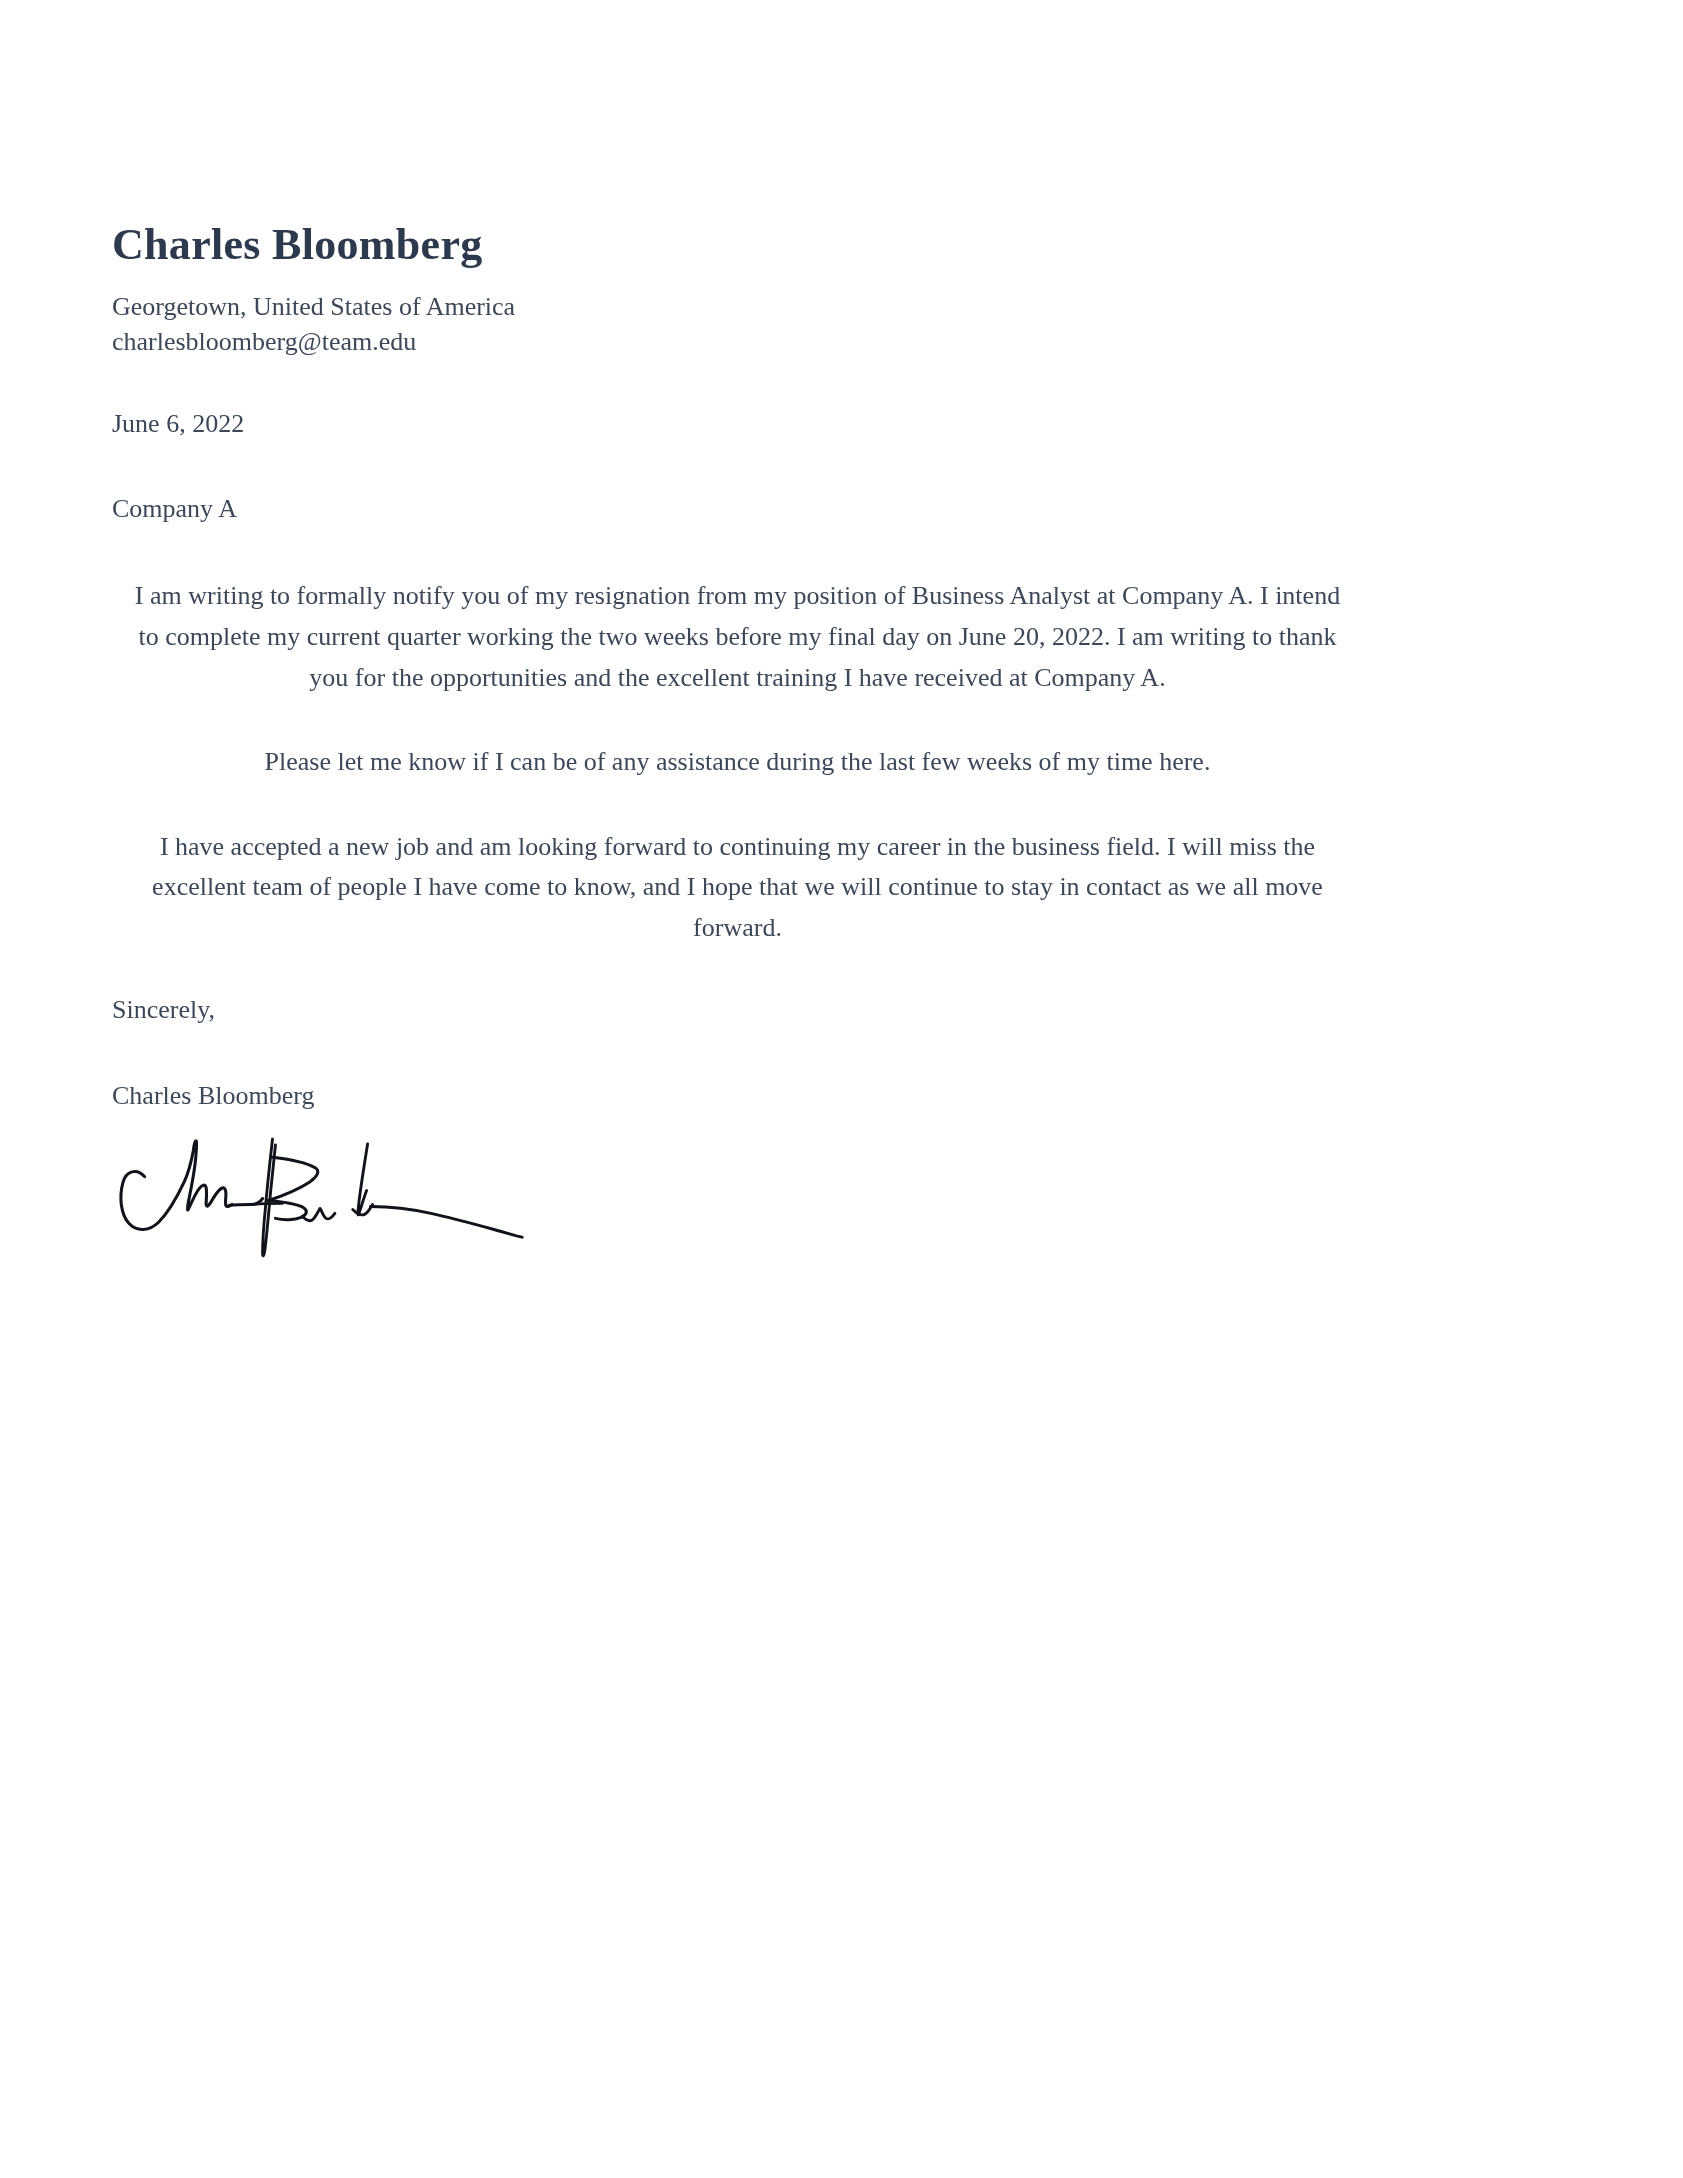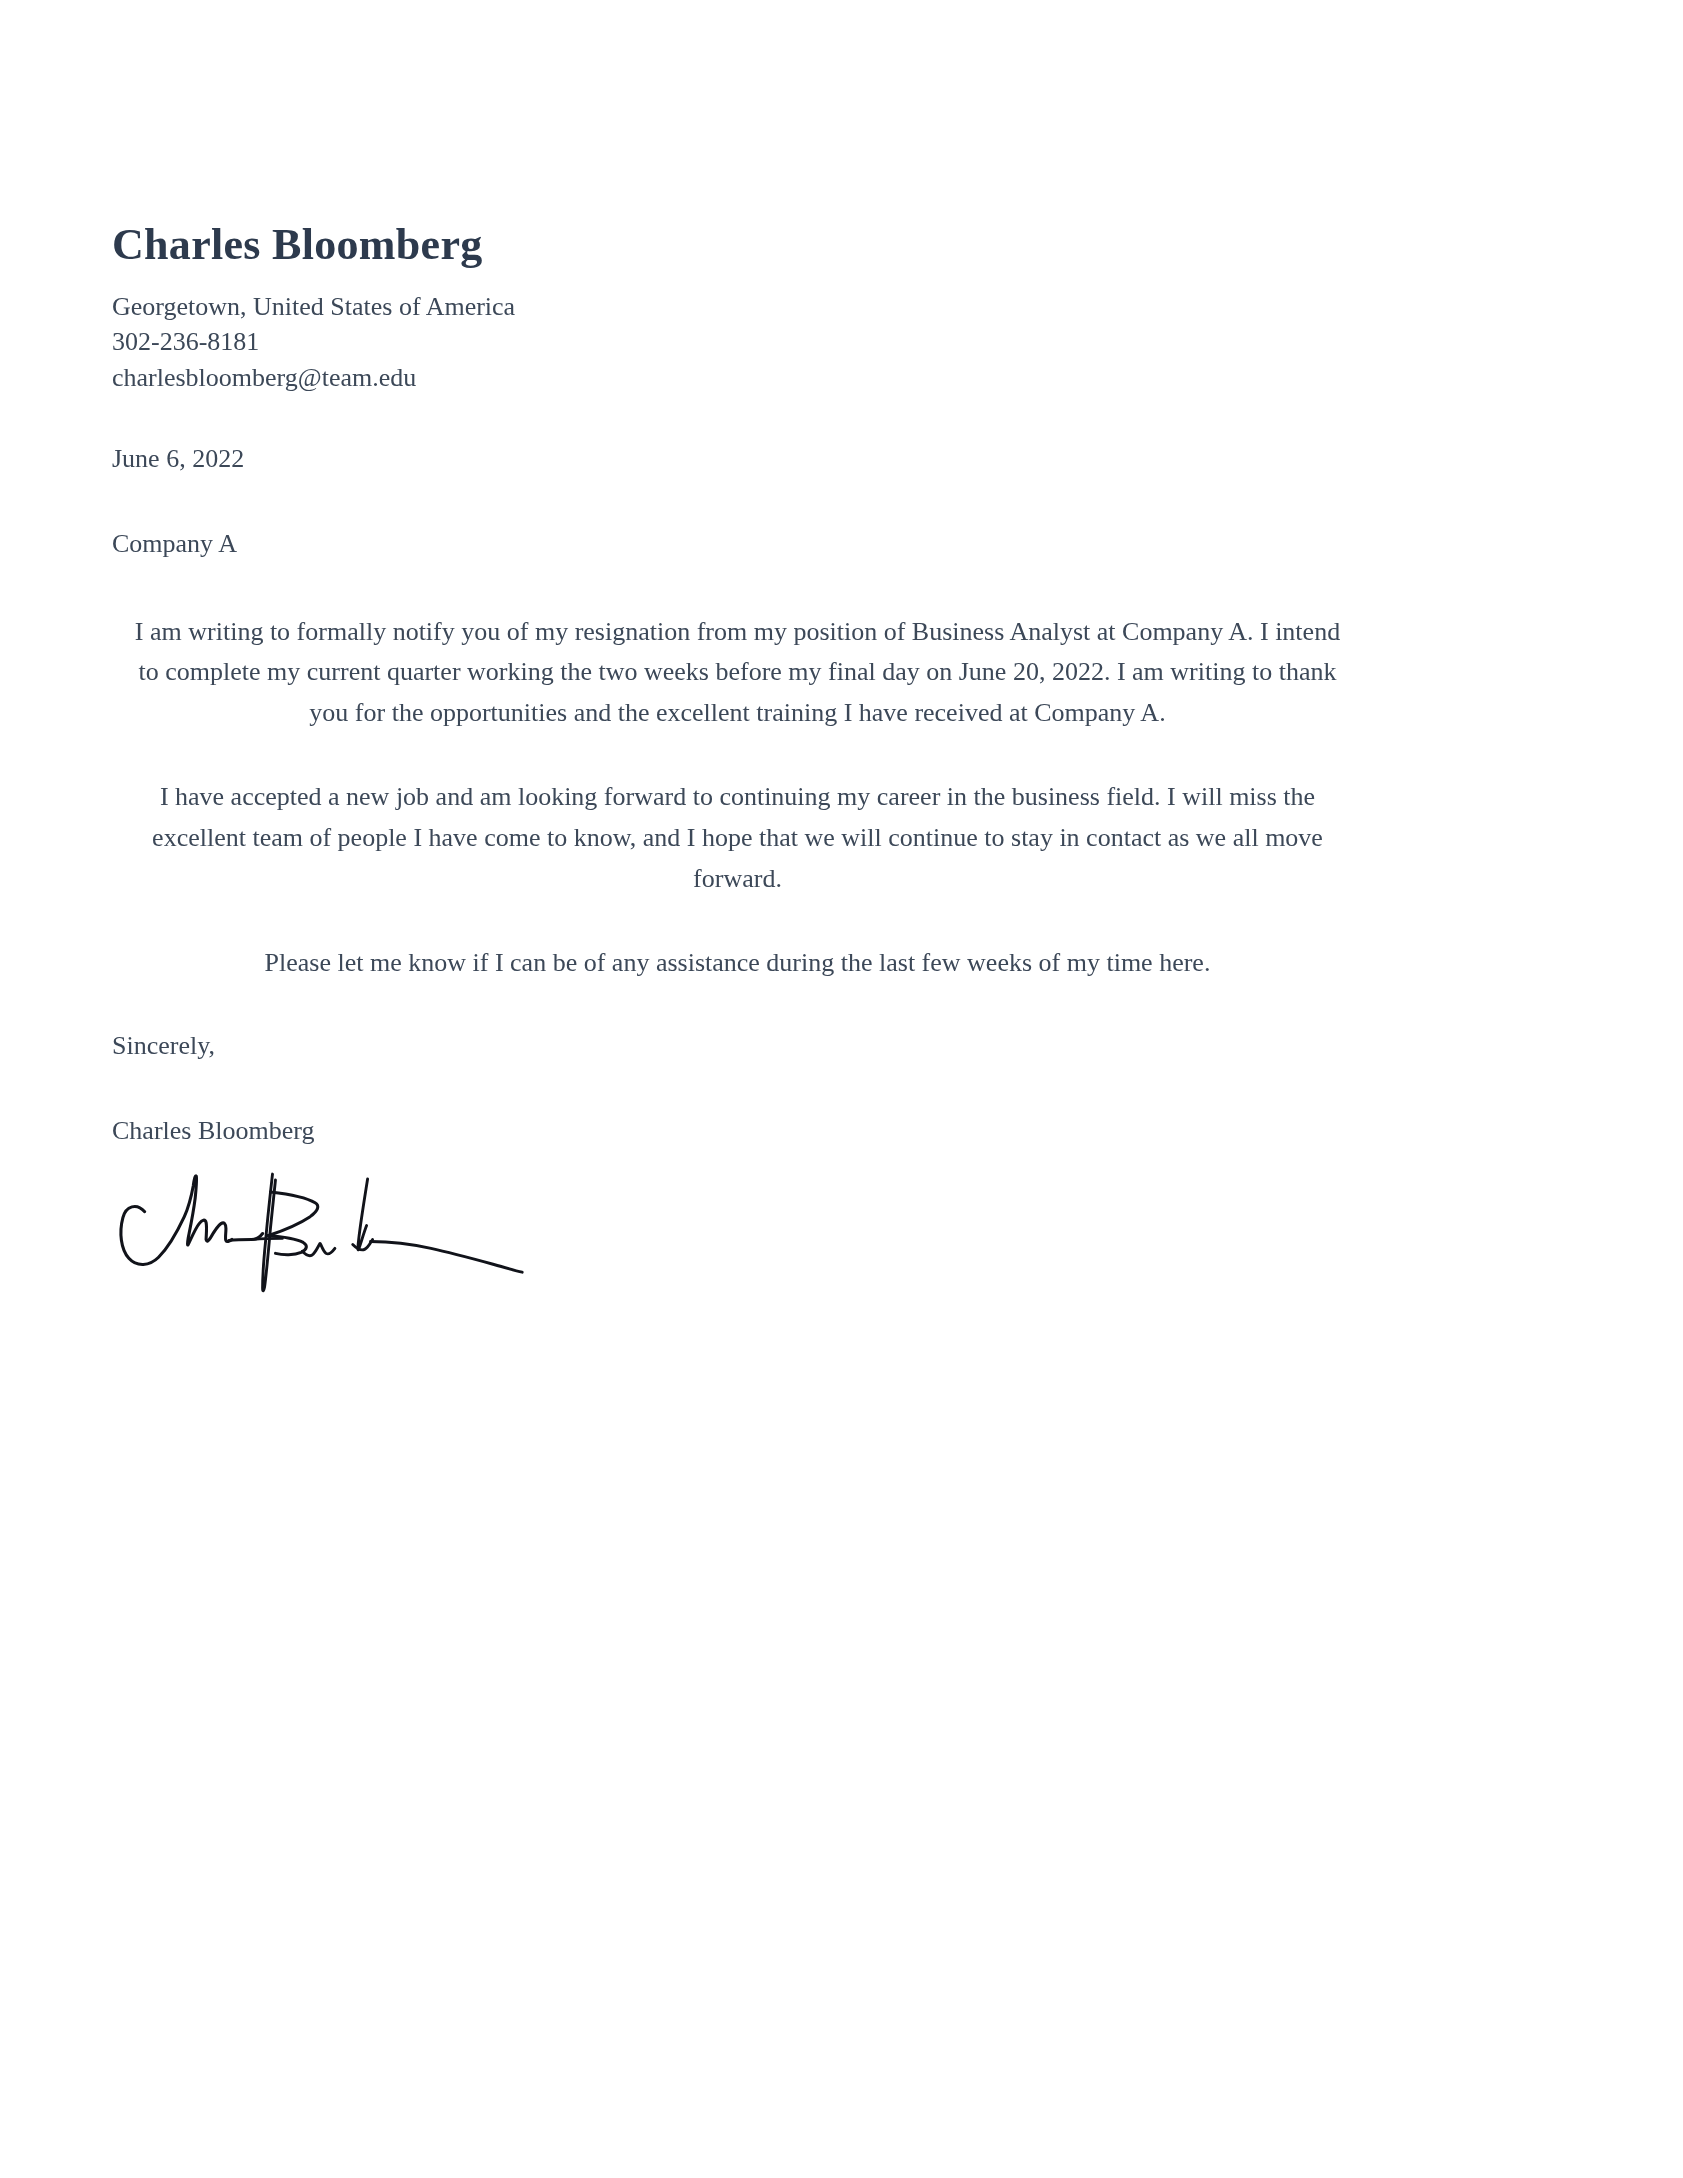--- a/index.html
+++ b/index.html
@@ -86,34 +86,33 @@
 </style>
 </head>
 <body>
 
 <div class="page">
 
   <h1 class="letter-name">Charles Bloomberg</h1>
 
   <div class="contact-block">
     <div class="contact-line">Georgetown, United States of America</div>
-    <div class="contact-line">302-236-8181</div>
     <div class="contact-line">charlesbloomberg@team.edu</div>
   </div>
 
   <div class="meta-line">June 6, 2022</div>
 
   <div class="meta-line">Company A</div>
 
 
   <p class="body-paragraph">I am writing to formally notify you of my resignation from my position of Business Analyst at Company A. I intend to complete my current quarter working the two weeks before my final day on June 20, 2022. I am writing to thank you for the opportunities and the excellent training I have received at Company A.</p>
 
+  <p class="body-paragraph">Please let me know if I can be of any assistance during the last few weeks of my time here.</p>
+
   <p class="body-paragraph">I have accepted a new job and am looking forward to continuing my career in the business field. I will miss the excellent team of people I have come to know, and I hope that we will continue to stay in contact as we all move forward.</p>
-
-  <p class="body-paragraph">Please let me know if I can be of any assistance during the last few weeks of my time here.</p>
 
   <div class="closing-line">Sincerely,</div>
 
   <div class="signer-name">Charles Bloomberg</div>
 
   <div class="signature-wrap">
     <svg viewBox="0 0 430 130" xmlns="http://www.w3.org/2000/svg">
       <g fill="none" stroke="#11131a" stroke-linecap="round" stroke-linejoin="round">
 
         <path d="M33 42 C25 33, 14 36, 11 48 C7 63, 9 80, 17 89 C25 98, 38 97, 47 88

